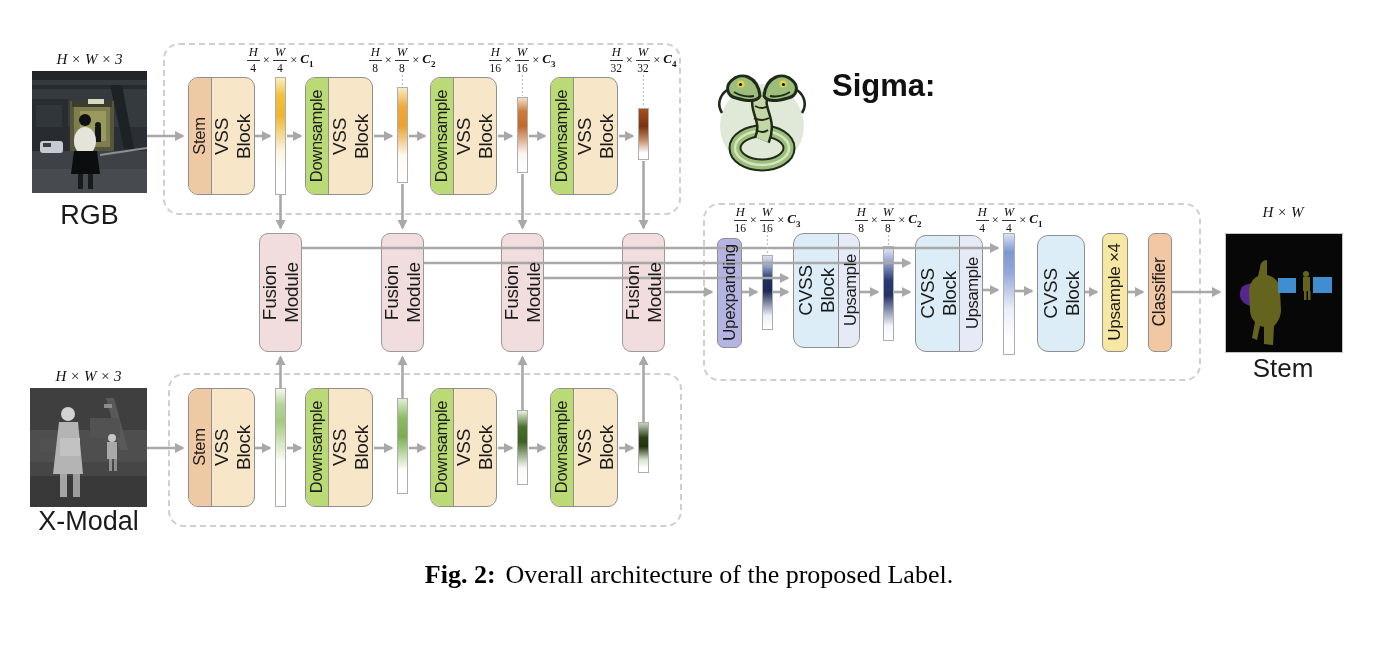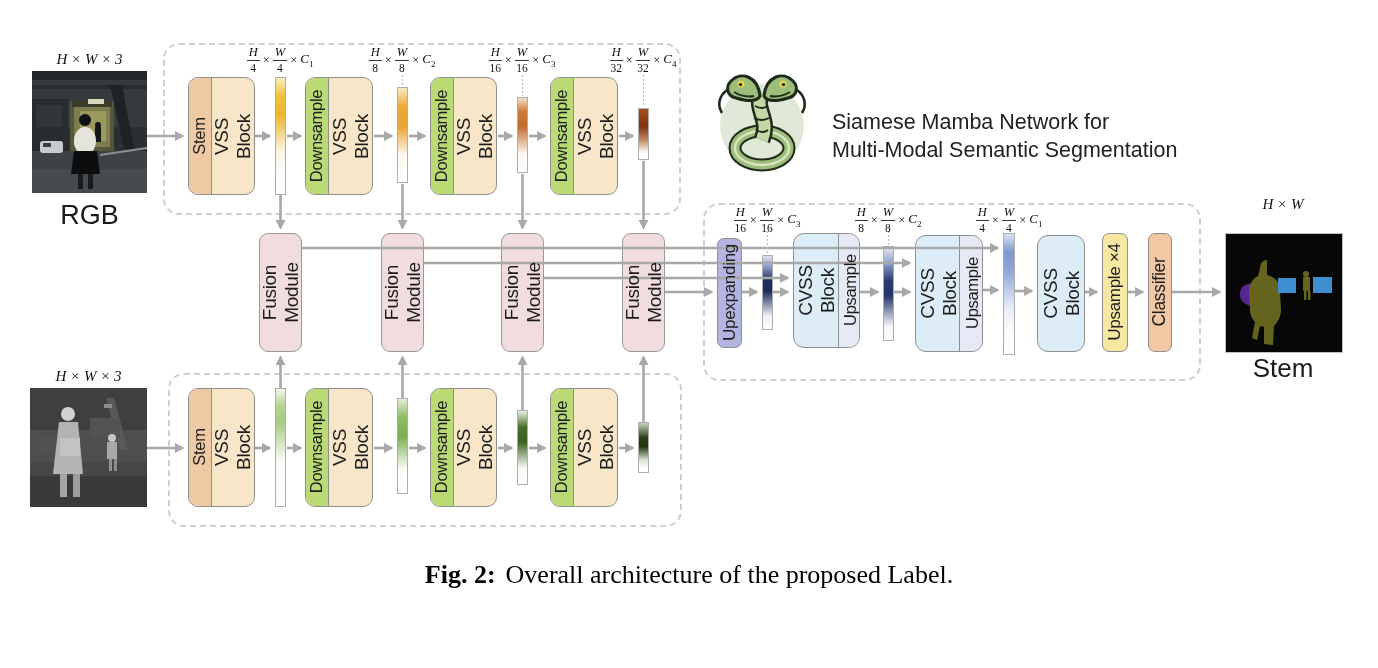--- a/index.html
+++ b/index.html
@@ -33,21 +33,21 @@
           transform:rotate(-90deg);font-size:19px;letter-spacing:-0.3px;color:#1b1b1b;
           line-height:1.12;text-align:center;z-index:8;white-space:normal;}
   .f16{font-size:16.5px;} .f17{font-size:17px;} .f175{font-size:17.5px;}
   
   .mlabel{position:absolute;width:120px;display:flex;align-items:center;justify-content:center;
           font-family:"Liberation Serif",serif;font-style:italic;font-size:13px;color:#111;z-index:9;}
   .frac{display:inline-flex;flex-direction:column;align-items:center;line-height:1;font-size:12.5px;}
   .frac .n{border-bottom:1px solid #333;padding:0 2px 1.5px;}
   .frac .d{padding-top:1.5px;font-style:normal;font-size:11.5px;}
   .x{font-style:normal;font-size:12.5px;margin:0 3px;}
-  .cc{font-size:13px;} .cc sub{font-style:normal;font-size:9px;}
+  .cc{font-size:13px;font-weight:bold;} .cc sub{font-style:normal;font-size:9px;}
   .imgdims{position:absolute;font-family:"Liberation Serif",serif;font-style:italic;
            font-size:15px;color:#111;text-align:center;z-index:9;}
   .imglabel{position:absolute;font-size:27px;color:#1a1a1a;text-align:center;z-index:9;}
   .photo{position:absolute;z-index:4;}
   
   .brand-title{position:absolute;left:832px;top:68px;font-size:31px;font-weight:700;color:#111;z-index:9;}
   .brand-sub{position:absolute;left:832px;font-size:21.5px;color:#222;z-index:9;}
   .caption{position:absolute;left:0;right:0;top:560px;text-align:center;
            font-family:"Liberation Serif",serif;font-size:26px;color:#000;z-index:9;}
   .caption b{margin-right:10px;}
@@ -104,22 +104,23 @@
     <circle cx="38" cy="26" r="7" fill="#d2d2d2"></circle>
     <polygon points="29,34 48,34 53,86 23,86" fill="#b4b4b4"></polygon>
     <rect x="30" y="50" width="20" height="18" fill="#c2c2c2"></rect>
     <rect x="30" y="86" width="7" height="23" fill="#a5a5a5"></rect>
     <rect x="43" y="86" width="7" height="23" fill="#9c9c9c"></rect>
     <circle cx="82" cy="50" r="4" fill="#c6c6c6"></circle>
     <rect x="77" y="54" width="10" height="17" fill="#a9a9a9"></rect>
     <rect x="79" y="71" width="3" height="12" fill="#939393"></rect>
     <rect x="84" y="71" width="3" height="12" fill="#8d8d8d"></rect>
   </svg>
-
-  <div class="imgdims" style="left:1225px;top:196px;width:116px">H × W</div>
+  <div class="imglabel" style="left:12px;top:506px;width:153px">X-Modal</div>
+
+  <div class="imgdims" style="left:1225px;top:204px;width:116px">H × W</div>
   <svg class="photo" style="left:1225px;top:233px;border:1px solid #c2c2c2" width="116" height="118" viewBox="0 0 116 118">
     <rect x="0" y="0" width="116" height="118" fill="#070707"></rect>
     <path d="M16,53 q-5,9 1,15 q8,7 17,3 l1,-19 q-9,-6 -19,1 z" fill="#55268d"></path>
     <path d="M41,26 c-4,0 -7,3 -7,8 l-2,8 c-6,3 -9,9 -9,15 l1,18 c0,6 2,10 5,13 l-3,16 5,2 3,-14 4,1 0,17 9,1 1,-19 c4,-4 7,-10 7,-16 l-1,-19 c0,-9 -5,-14 -13,-16 z" fill="#64641e"></path>
     <rect x="52" y="44" width="18" height="15" fill="#3e8ed0"></rect>
     <circle cx="80" cy="40" r="3" fill="#64641e"></circle>
     <rect x="77" y="43" width="7" height="14" fill="#64641e"></rect>
     <rect x="78" y="57" width="2.5" height="9" fill="#64641e"></rect>
     <rect x="82" y="57" width="2.5" height="9" fill="#64641e"></rect>
     <rect x="87" y="43" width="19" height="16" fill="#3e8ed0"></rect>
@@ -324,22 +325,21 @@
     <path d="M52,36 C54,16 71,11 81,21 C87,27 85,36 76,38 C66,41 55,42 52,36 z" fill="#9dbd7a" stroke="#1f2a18" stroke-width="3"></path>
     <path d="M22,32 q10,6 20,4" fill="none" stroke="#1f2a18" stroke-width="1.8"></path>
     <path d="M78,32 q-10,6 -20,4" fill="none" stroke="#1f2a18" stroke-width="1.8"></path>
     <circle cx="29" cy="24" r="3.6" fill="#e8d44c"></circle>
       <circle cx="28.5" cy="24.5" r="1.6" fill="#111"></circle>
     <circle cx="71" cy="24" r="3.6" fill="#e8d44c"></circle>
       <circle cx="71.5" cy="24.5" r="1.6" fill="#111"></circle>
     <path d="M15,30 C7,36 5,45 10,53" fill="none" stroke="#1f2a18" stroke-width="2.6"></path>
     <path d="M85,30 C93,36 95,45 90,53" fill="none" stroke="#1f2a18" stroke-width="2.6"></path>
   </svg>
-  <div class="brand-sub" style="top:110px">Siamese Mamba Network for</div>
-  <div class="brand-sub" style="top:138px">Multi-Modal Semantic Segmentation</div>
+  <div class="brand-title">Sigma:</div>
 
   <svg class="overlay" width="1378" height="668" viewBox="0 0 1378 668">
     <defs>
       <marker id="ah" markerUnits="userSpaceOnUse" markerWidth="11" markerHeight="11" refX="8" refY="5" orient="auto">
         <path d="M0,0 L9.5,5 L0,10 Z" fill="#a8a8a8"></path>
       </marker>
     </defs>
     <g stroke="#a8a8a8" stroke-width="2.6">
 
       <line x1="147" y1="136" x2="183" y2="136" marker-end="url(#ah)"></line>

